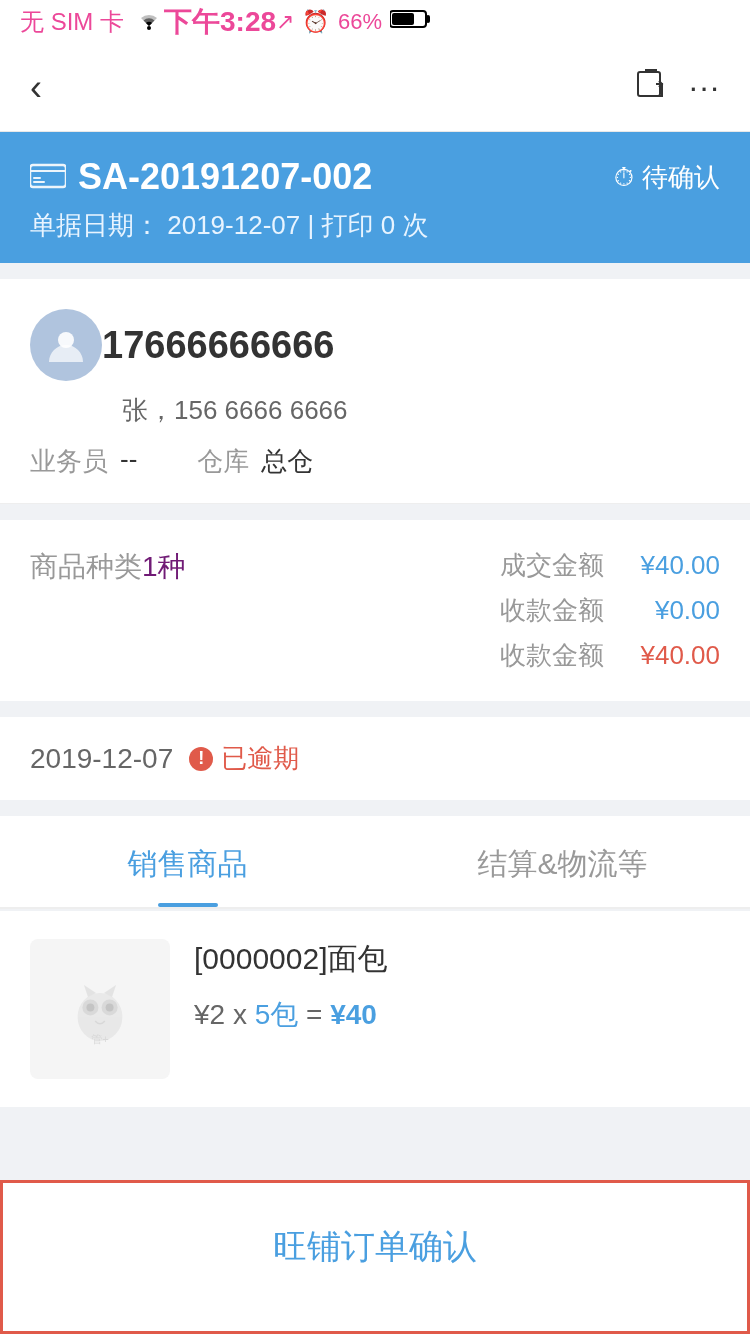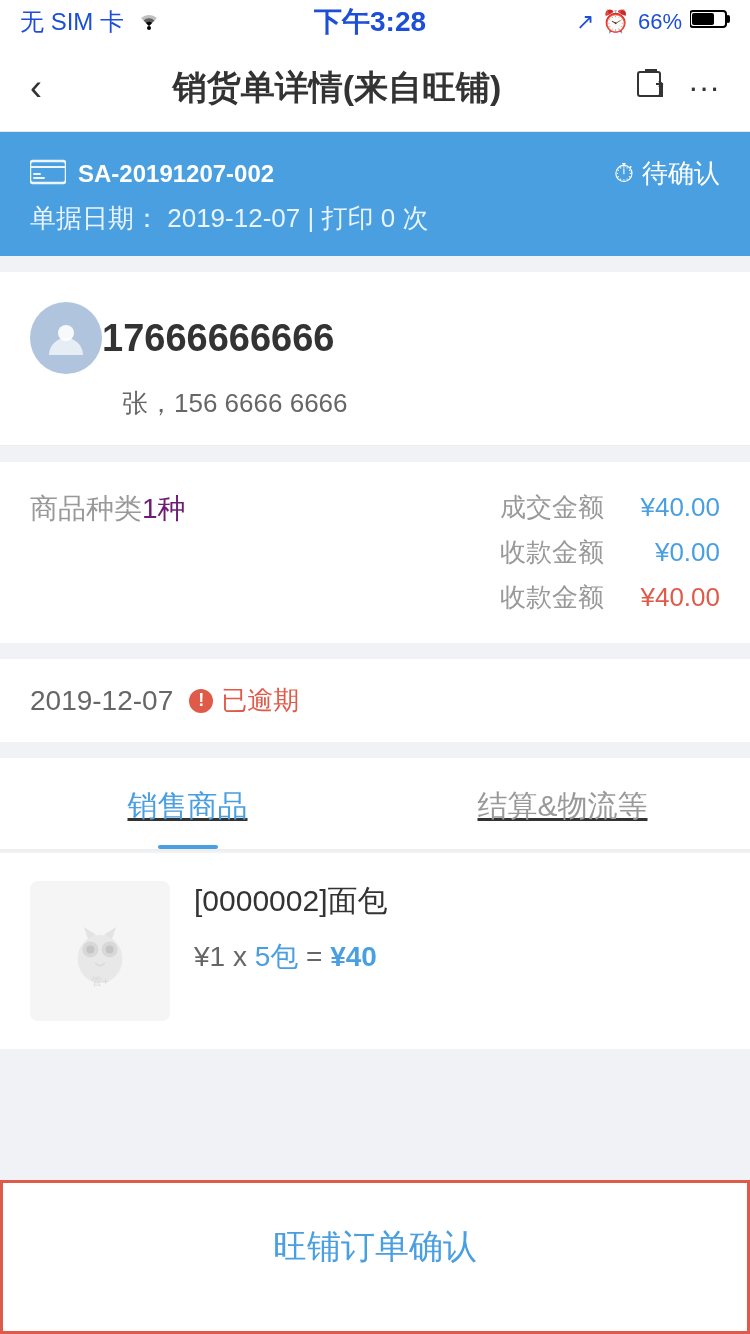--- a/index.html
+++ b/index.html
@@ -13,24 +13,23 @@
       color: #333;
       position: relative;
     }
 
     
     .status-bar {
       background: #fff;
       height: 44px;
       display: flex;
       align-items: center;
-      justify-content: space-between;
       padding: 8px 20px;
       font-size: 24px;
-      color: #1d4ed8;
+      color: #ec4899;
     }
     .status-left { display: flex; align-items: center; gap: 10px; }
     .status-center { font-size: 28px; font-weight: 600; }
     .status-right { display: flex; align-items: center; gap: 8px; font-size: 22px; }
 
     
     .nav-bar {
       background: #fff;
       height: 88px;
       display: flex;
@@ -67,21 +66,21 @@
       background: #4a9fe0;
       padding: 24px 30px 20px;
       margin: 0;
     }
     .order-id-row {
       display: flex;
       align-items: center;
       justify-content: space-between;
     }
     .order-id {
-      font-size: 24px;
+      font-size: 36px;
       font-weight: 700;
       color: #fff;
       display: flex;
       align-items: center;
       gap: 12px;
     }
     .order-status {
       display: flex;
       align-items: center;
       gap: 8px;
@@ -207,21 +206,20 @@
       font-size: 18px;
       font-weight: 700;
     }
 
     
     .tabs {
       background: #fff;
       display: flex;
       margin-top: 16px;
       border-bottom: 2px solid #eee;
-      text-decoration: underline;
     }
     .tab {
       flex: 1;
       text-align: center;
       padding: 28px 0 22px;
       font-size: 30px;
       color: #999;
       cursor: pointer;
       position: relative;
     }
@@ -336,21 +334,20 @@
         <rect x="0" y="2" width="36" height="16" rx="3" ry="3" fill="none" stroke="#000" stroke-width="2"></rect>
         <rect x="36" y="6" width="4" height="8" rx="2" fill="#000"></rect>
         <rect x="2" y="4" width="22" height="12" rx="2" fill="#000"></rect>
       </svg>
     </span>
   </div>
 </div>
 
 <div class="nav-bar">
   <span class="nav-back">‹</span>
-  <span class="nav-title">销货单详情(来自旺铺)</span>
   <div class="nav-actions">
     <span class="nav-icon">
       <svg width="36" height="36" viewBox="0 0 36 36" fill="none">
         <rect x="6" y="6" width="22" height="24" rx="2" stroke="#333" stroke-width="2" fill="none"></rect>
         <path d="M14 6v-2h10v2" stroke="#333" stroke-width="2"></path>
         <path d="M24 18h6v12h-6" stroke="#333" stroke-width="2" fill="none"></path>
         <path d="M27 21l3-3-3-3" stroke="#333" stroke-width="2"></path>
       </svg>
     </span>
     <span class="nav-icon">···</span>
@@ -387,20 +384,30 @@
   <div class="customer-top">
     <div class="avatar">
       <svg width="42" height="42" viewBox="0 0 42 42" fill="white">
         <circle cx="21" cy="16" r="8" fill="white" opacity="0.9"></circle>
         <path d="M4 38c0-9.4 7.6-17 17-17s17 7.6 17 17" fill="white" opacity="0.7"></path>
       </svg>
     </div>
     <span class="customer-phone">17666666666</span>
   </div>
   <div class="customer-name">张，156 6666 6666</div>
+  <div class="customer-meta">
+    <div class="meta-item">
+      <span class="meta-label">业务员</span>
+      <span class="meta-value">--</span>
+    </div>
+    <div class="meta-item">
+      <span class="meta-label">仓库</span>
+      <span class="meta-value">总仓</span>
+    </div>
+  </div>
 </div>
 
 <div class="summary-card">
   <div class="summary-row">
     <div class="summary-left">
       <span class="summary-label">商品种类</span>
       <span class="summary-value">1种</span>
     </div>
     <div class="summary-right">
       <div class="amount-row">
@@ -447,21 +454,21 @@
       <circle cx="62" cy="48" r="5" fill="#555"></circle>
       <path d="M44 65 Q50 72 56 65" stroke="#999" stroke-width="2" fill="none"></path>
       <path d="M35 35 L30 20 L45 30z" fill="#bbb"></path>
       <path d="M65 35 L70 20 L55 30z" fill="#bbb"></path>
       <text x="50" y="92" text-anchor="middle" font-size="14" fill="#999" font-family="Arial">管+</text>
     </svg>
   </div>
   <div class="product-info">
     <div class="product-name">[0000002]面包</div>
     <div class="product-price">
-      <span>¥1 x </span>
+      <span>¥2 x </span>
       <span class="price-qty">5包</span>
       <span> = </span>
       <span class="price-highlight">¥40</span>
     </div>
   </div>
 </div>
 
 <div class="bottom-spacer"></div>
 
 <div class="confirm-btn-wrap">

